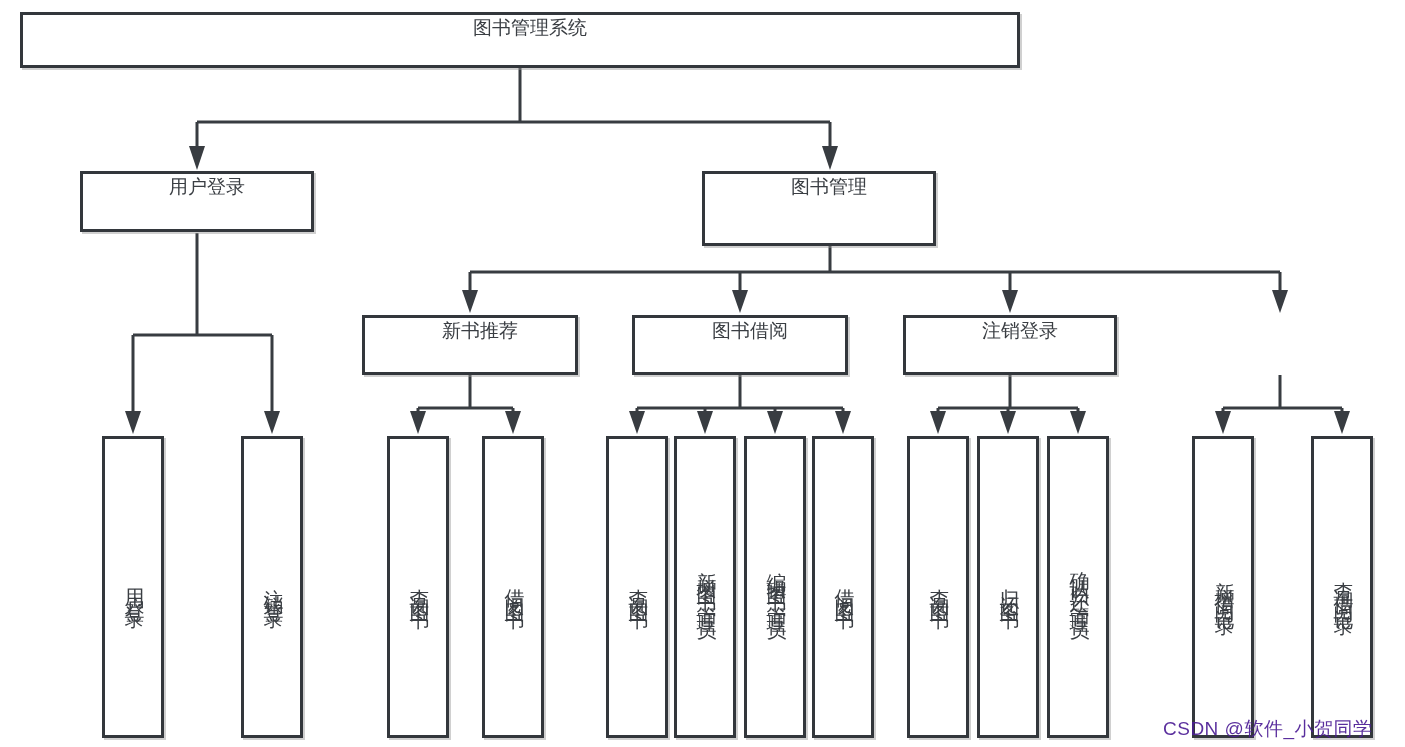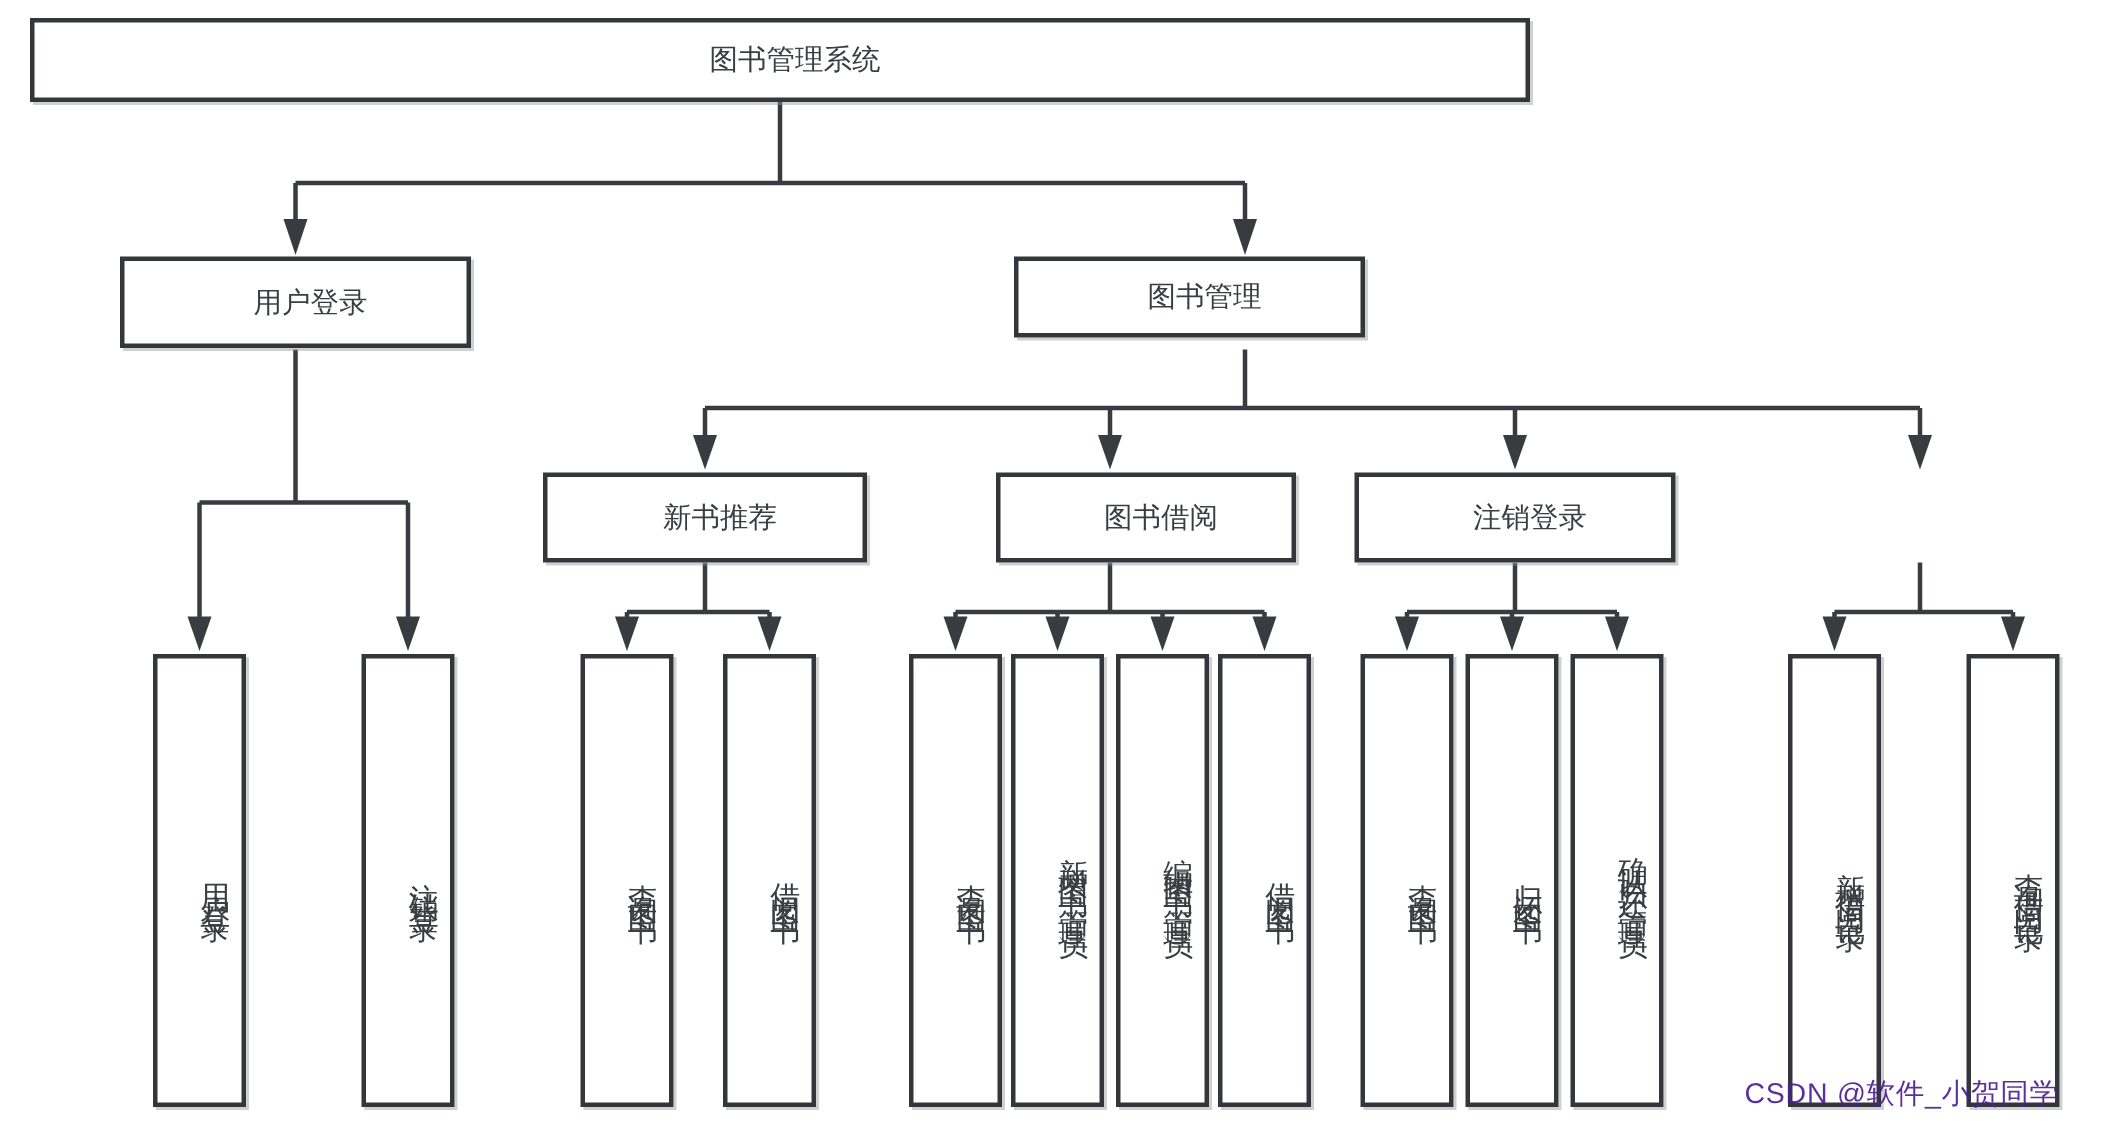--- a/index.html
+++ b/index.html
@@ -2,21 +2,21 @@
 <html><head>
 <meta charset="utf-8">
 <style>
   html,body{margin:0;padding:0;background:#fff;}
   #canvas{
     position:relative;width:1405px;height:747px;background:#fff;overflow:hidden;
     font-family:"Liberation Sans",sans-serif;color:#3a3e43;
   }
   .node{
     position:absolute;background:#fff;border:3px solid #33373c;box-sizing:border-box;
-    display:flex;align-items:center;justify-content:center;
+    display:flex;align-items:flex-start;justify-content:center;
     font-size:19px;color:#3a3e43;
     box-shadow:2px 2px 0 rgba(150,150,150,.45);
     text-align:center;white-space:nowrap;padding-left:20px;
   }
   .leaf{
     writing-mode:vertical-lr;text-orientation:mixed;
     font-size:20px;letter-spacing:7px;line-height:1;
   }
   #connectors{position:absolute;left:0;top:0;pointer-events:none;}
   #connectors path{stroke:#383c41;stroke-width:3;fill:none;}
@@ -70,28 +70,28 @@
     </g>
   </svg>
 
   <div class="node" style="left:20px;top:12px;width:1000px;height:56px">
     <span>图书管理系统</span>
   </div>
 
   <div class="node" style="left:80px;top:171px;width:234px;height:61px">
     <span>用户登录</span>
   </div>
-  <div class="node" style="left:676px;top:171px;width:234px;height:54px">
+  <div class="node" style="left:702px;top:171px;width:234px;height:75px">
     <span>图书管理</span>
   </div>
 
   <div class="node" style="left:362px;top:315px;width:216px;height:60px">
     <span>新书推荐</span>
   </div>
-  <div class="node" style="left:664px;top:315px;width:200px;height:60px">
+  <div class="node" style="left:632px;top:315px;width:216px;height:60px">
     <span>图书借阅</span>
   </div>
   <div class="node" style="left:903px;top:315px;width:214px;height:60px">
     <span>注销登录</span>
   </div>
 
   <div class="node leaf" style="left:102px;top:436px;width:62px;height:302px">
     <span>用户登录</span>
   </div>
   <div class="node leaf" style="left:241px;top:436px;width:62px;height:302px">

